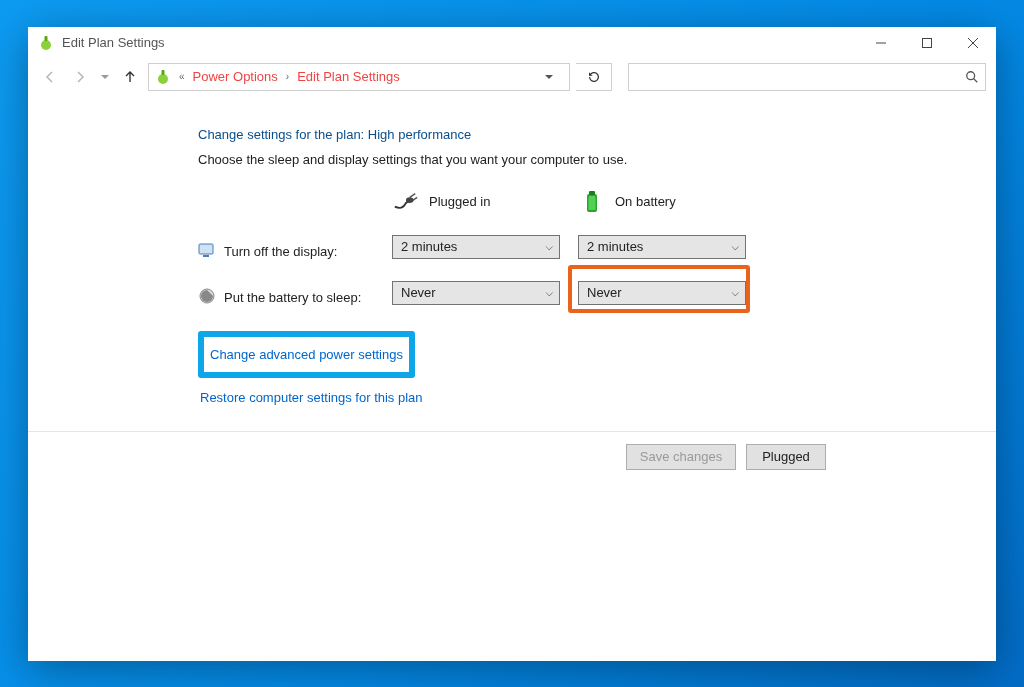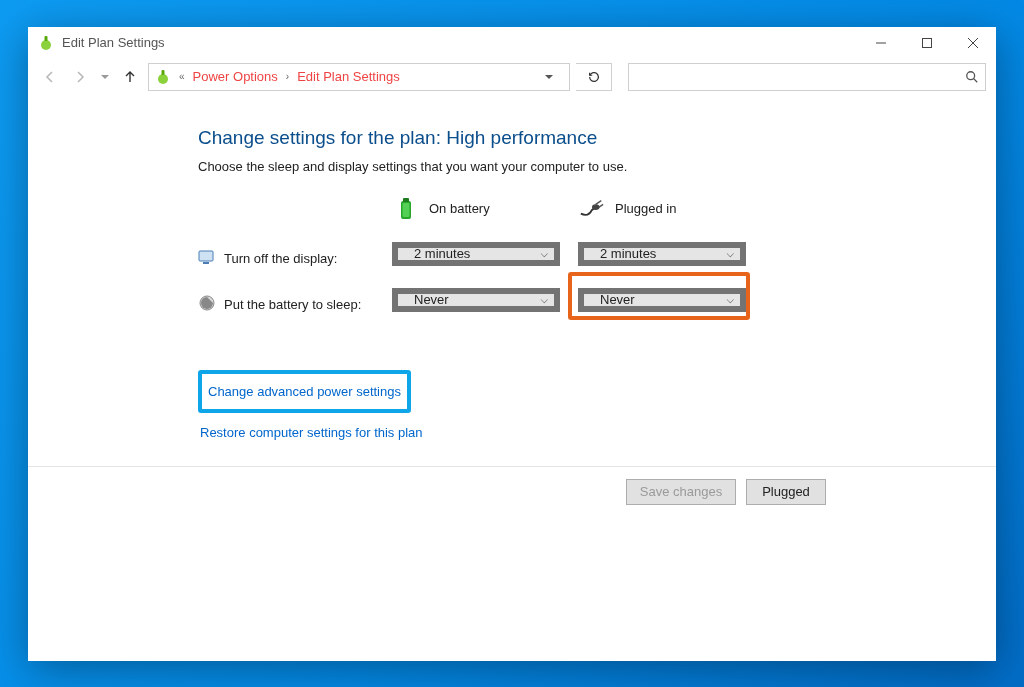--- a/index.html
+++ b/index.html
@@ -87,21 +87,21 @@
   .search-icon { color:#555; }
 
   
   .content {
     flex:1;
     padding: 32px 0 0 170px;
     position: relative;
   }
   .heading {
     color:#0b4e8c;
-    font-size: 19px;
+    font-size: 13px;
     font-weight: 400;
     margin: 0 0 10px 0;
   }
   .subheading {
     color:#222;
     font-size: 13px;
     margin: 0 16px 24px 0;
   }
 
   
@@ -121,23 +121,23 @@
   
   .setrow {
     display:flex; align-items:flex-end;
     margin-bottom: 22px;
   }
   .setrow .row-icon { width:18px; height:18px; margin-right:8px; display:inline-flex; }
   .setrow .row-label { width: 168px; font-size:13px; color:#222; }
   .combo {
     width: 168px; height:24px;
     background:#e5e5e5;
-    border:6px solid #737373;
+    border:1px solid #737373;
     display:flex; align-items:center;
-    padding: 0 6px 0 16px;
+    padding: 0 6px 0 8px;
     font-size:13px; color:#222;
     margin-right: 18px;
     position: relative;
   }
   .combo .flex { flex:1; }
   .combo .chev { font-size:10px; color:#555; }
 
   
   .highlight-a, .highlight-b {
     border: 4px solid #e8641b;
@@ -150,26 +150,25 @@
   .linklist { margin-top: 26px; }
   .plink {
     display:block;
     color:#0066cc;
     font-size:13px;
     padding: 4px 2px;
     text-decoration:none;
     width: fit-content;
   }
   .link-wrap-highlight {
-    border: 4px solid #0ea5e9;
+    border: 6px solid #0ea5e9;
     border-radius: 3px;
     padding: 6px 4px;
     display:inline-block;
     margin-bottom: 8px;
-    margin-top: 32px;
   }
 
   
   hr.sep {
     border:none; border-top:1px solid #e5e5e5;
     margin: 22px 0 12px -170px;
   }
   .footer {
     display:flex; justify-content:flex-end; gap:10px;
     padding-right: 170px;
@@ -279,37 +278,37 @@
       </div>
     </div>
 
     <div class="content">
       <div class="heading">Change settings for the plan: High performance</div>
       <div class="subheading">Choose the sleep and display settings that you want your computer to use.</div>
 
       <div class="power-cols">
         <div class="power-col">
           <span class="pc-icon">
+            <svg viewBox="0 0 28 18" width="28" height="18">
+              <path d="M2 14 Q10 18 14 10 L20 6" stroke="#333" stroke-width="2" fill="none"></path>
+              <path d="M18 4 L24 0 M20 8 L26 4" stroke="#555" stroke-width="1.5"></path>
+              <ellipse cx="18" cy="7" rx="4" ry="3" fill="#444"></ellipse>
+            </svg>
+          </span>
+          <span>Plugged in</span>
+        </div>
+        <div class="power-col">
+          <span class="pc-icon">
             <svg viewBox="0 0 20 24" width="20" height="24">
               <rect x="5" y="4" width="10" height="18" rx="2" fill="#27a62a"></rect>
               <rect x="7" y="1" width="6" height="4" rx="1" fill="#1c7c1e"></rect>
               <rect x="6.5" y="6" width="7" height="14" rx="1" fill="#53d055"></rect>
             </svg>
           </span>
           <span>On battery</span>
-        </div>
-        <div class="power-col">
-          <span class="pc-icon">
-            <svg viewBox="0 0 28 18" width="28" height="18">
-              <path d="M2 14 Q10 18 14 10 L20 6" stroke="#333" stroke-width="2" fill="none"></path>
-              <path d="M18 4 L24 0 M20 8 L26 4" stroke="#555" stroke-width="1.5"></path>
-              <ellipse cx="18" cy="7" rx="4" ry="3" fill="#444"></ellipse>
-            </svg>
-          </span>
-          <span>Plugged in</span>
         </div>
       </div>
 
       <div class="setrow">
         <span class="row-icon">
           <svg viewBox="0 0 18 18">
               <rect x="1" y="3" width="14" height="10" rx="1" fill="#cfe2f3" stroke="#4a7db5"></rect>
               <rect x="5" y="14" width="6" height="2" fill="#4a7db5"></rect>
             </svg>
         </span>

